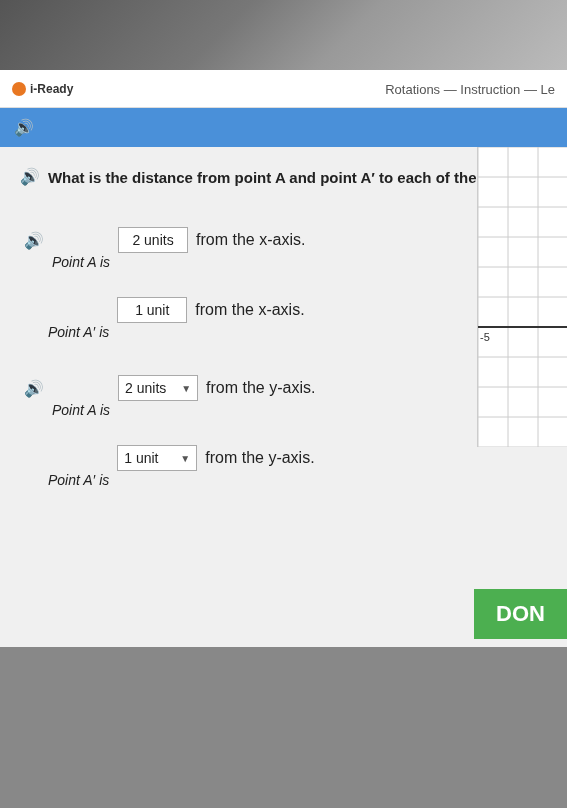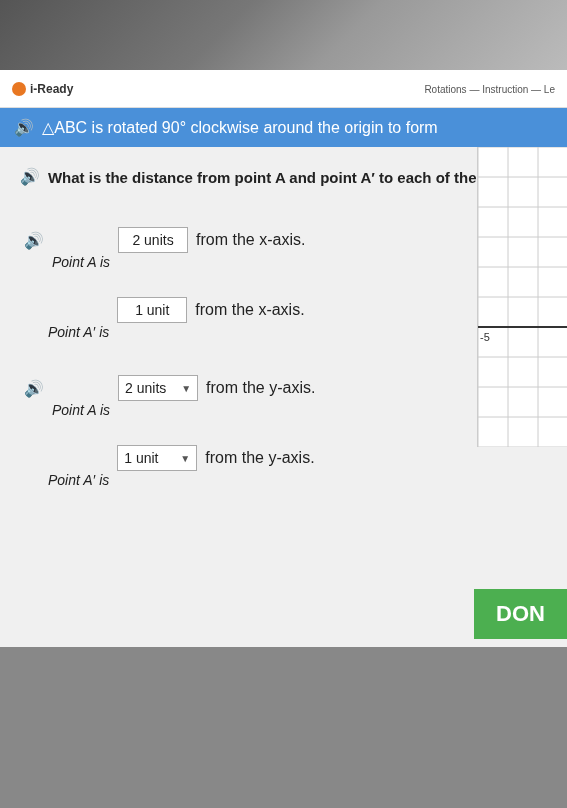--- a/index.html
+++ b/index.html
@@ -48,21 +48,21 @@
       border-radius: 50%;
       background: #e87722;
       display: inline-block;
     }
 
     .header-right {
       position: absolute;
       right: 12px;
       top: 50%;
       transform: translateY(-50%);
-      font-size: 10px;
+      font-size: 13px;
       color: #555;
     }
 
     
     .title-banner {
       background: #4a90d9;
       color: white;
       padding: 10px 14px;
       font-size: 16px;
       font-weight: 500;
@@ -207,21 +207,20 @@
 <div class="header-bar">
   <div class="iready-logo">
     <span class="logo-circle"></span>
     <span>i-Ready</span>
   </div>
   <div class="header-right">Rotations — Instruction — Le</div>
 </div>
 
 <div class="title-banner">
   <span class="speaker-icon">🔊</span>
-  <span>△ABC is rotated 90° clockwise around the origin to form</span>
 </div>
 
 <div class="main-content">
 
   <div class="question-section">
     <button class="speaker-btn">
       <span class="speaker-symbol">🔊</span>
     </button>
     <div class="question-text">What is the distance from point A and point A′ to each of the axes?</div>
   </div>

